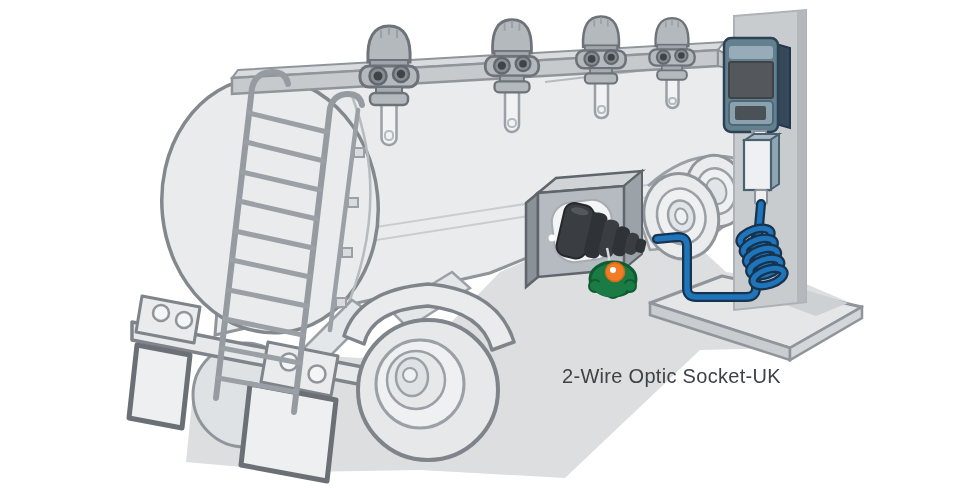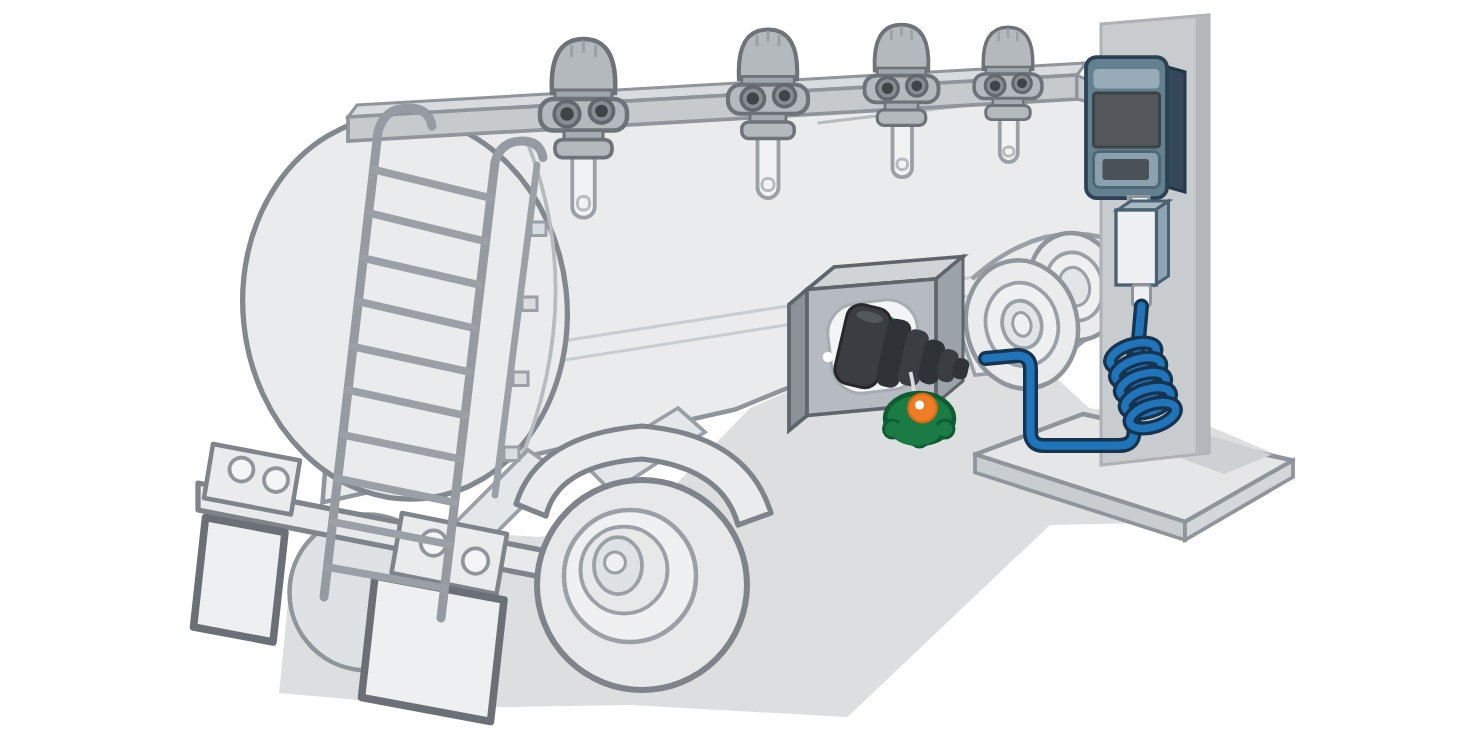--- a/index.html
+++ b/index.html
@@ -205,13 +205,14 @@
       <circle cx="595" cy="286" r="6" fill="#1a7b45" stroke="#0f5c32" stroke-width="2"></circle>
       <circle cx="613" cy="292" r="6" fill="#1a7b45" stroke="#0f5c32" stroke-width="2"></circle>
       <circle cx="630" cy="286" r="6" fill="#1a7b45" stroke="#0f5c32" stroke-width="2"></circle>
       <ellipse cx="611" cy="288" rx="16" ry="9" fill="#1a7b45"></ellipse>
       <circle cx="615" cy="272" r="9.5" fill="#ee7d25" stroke="#d96a14" stroke-width="1.5"></circle>
       <circle cx="613" cy="270" r="3" fill="#ffffff"></circle>
     </g>
   </g>
 </svg>
 
+<div class="caption">2-Wire Optic Socket-UK</div>
 </div>
 
 </body></html>

